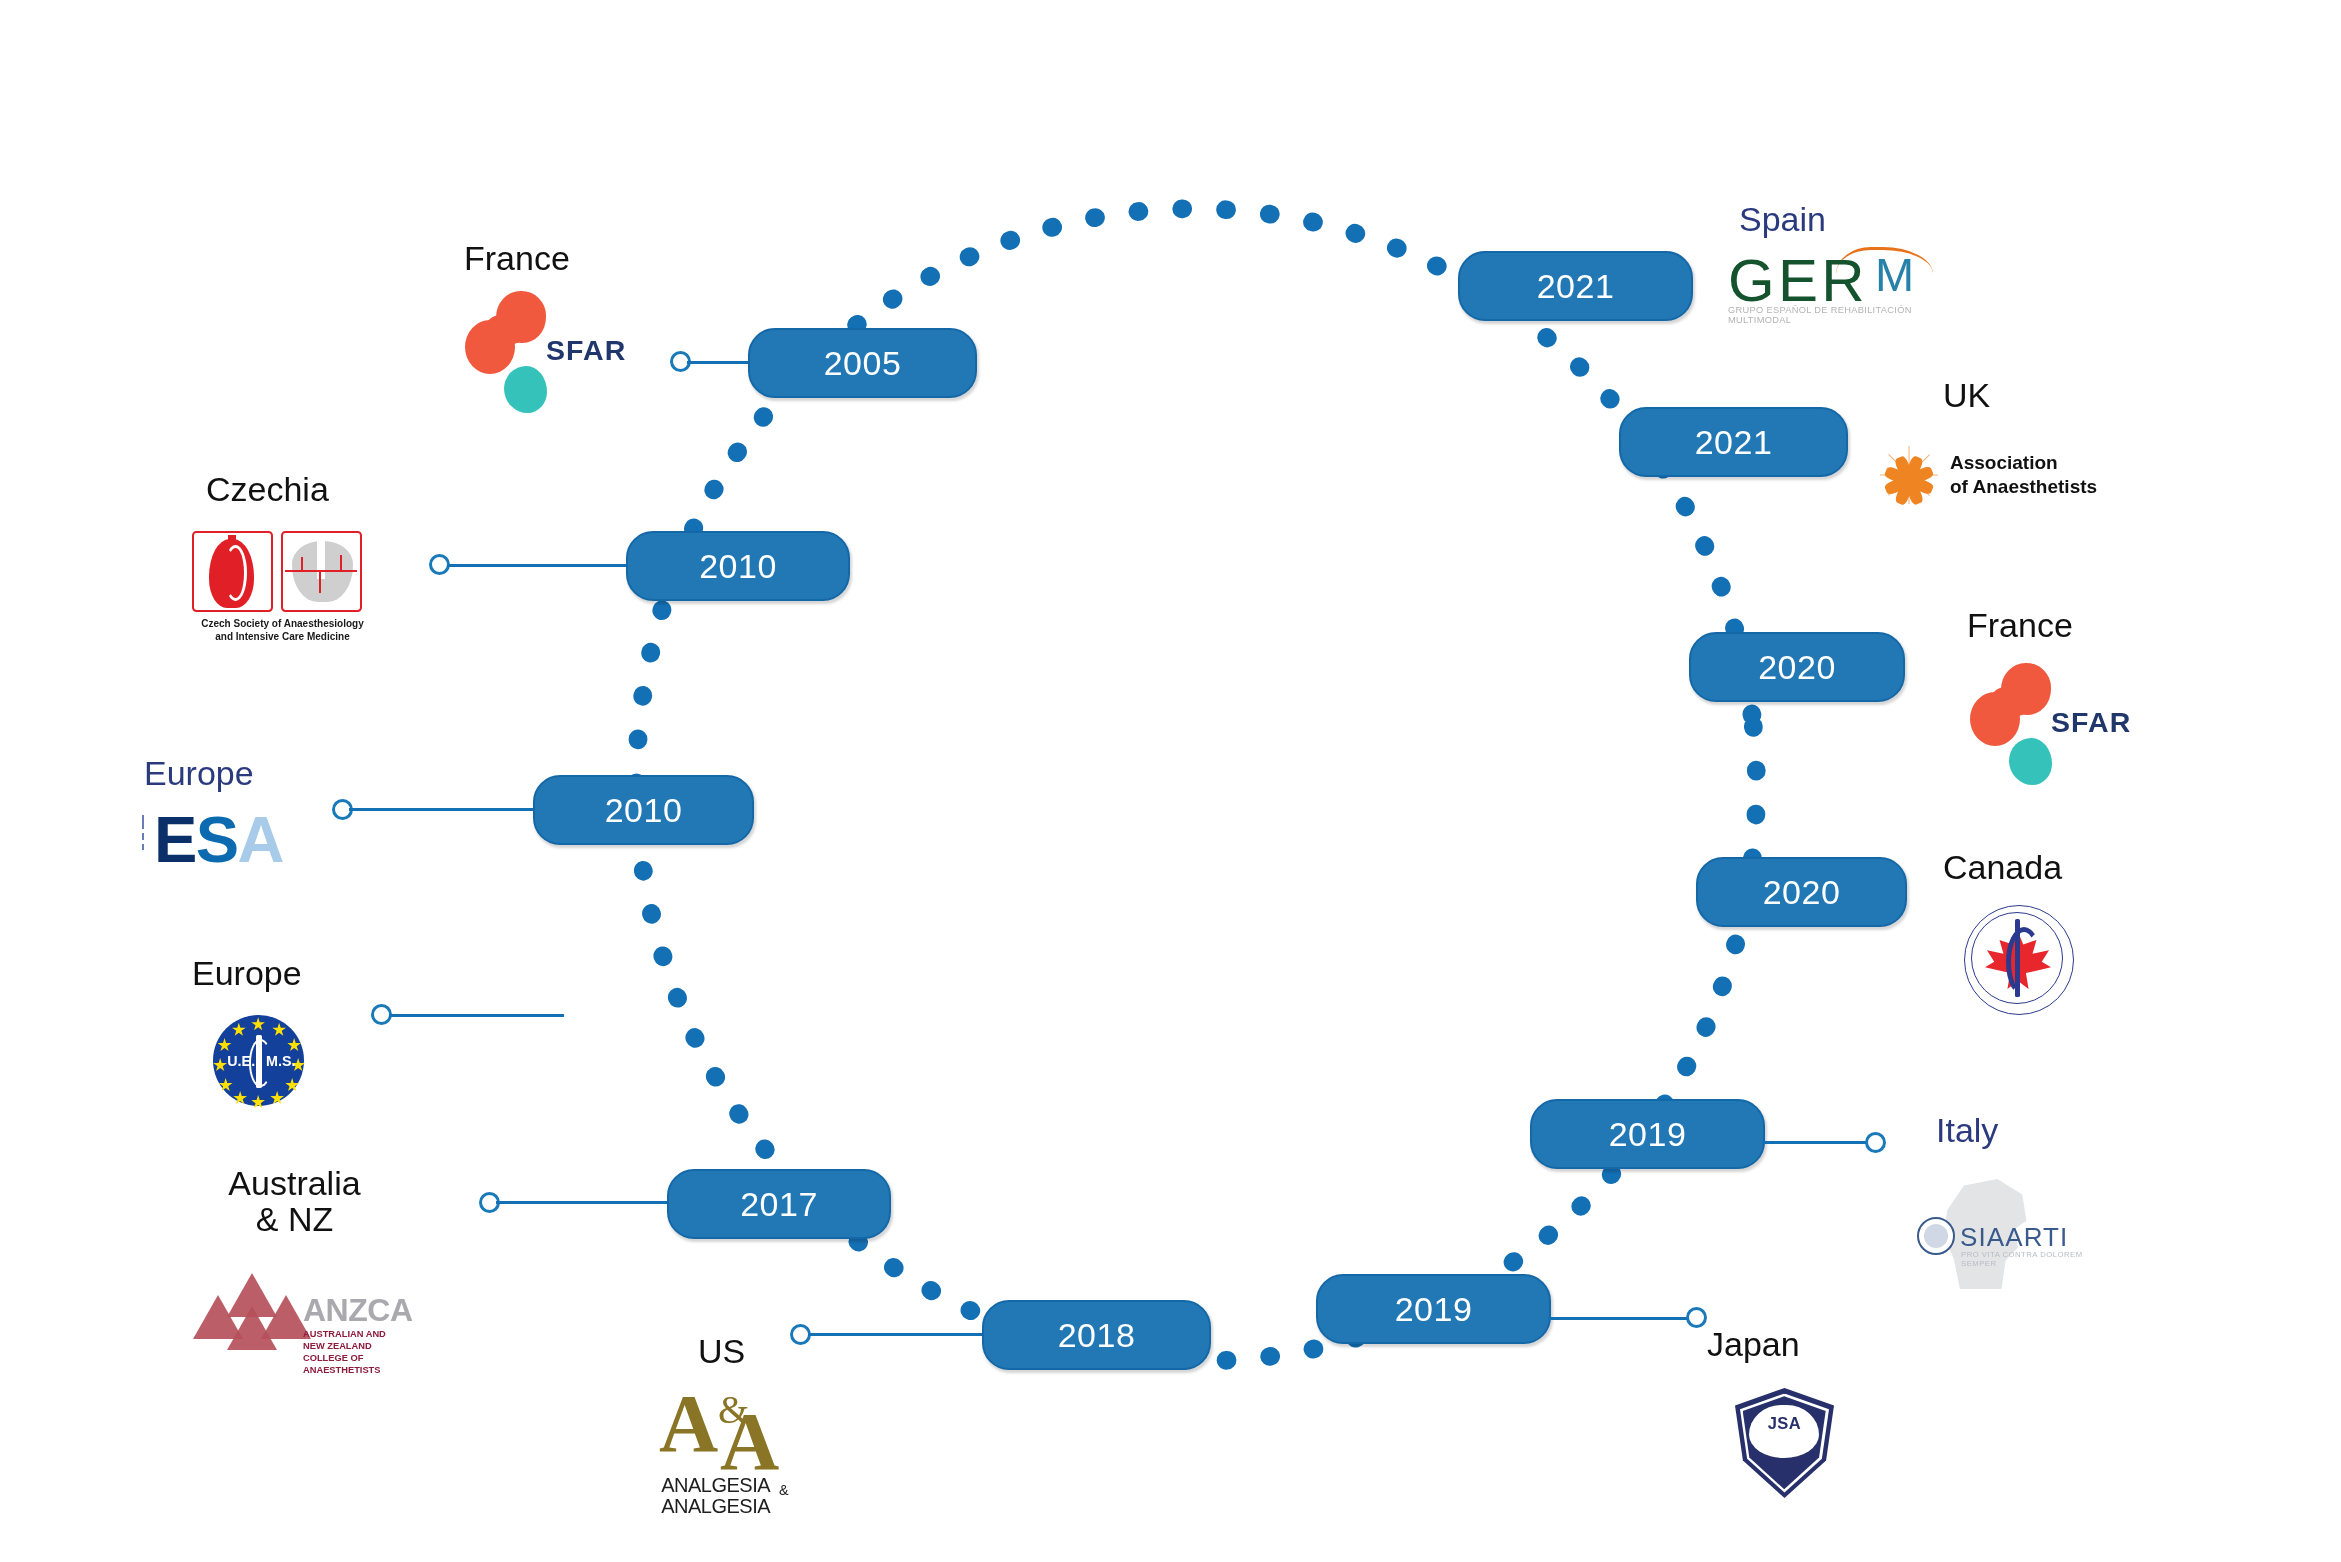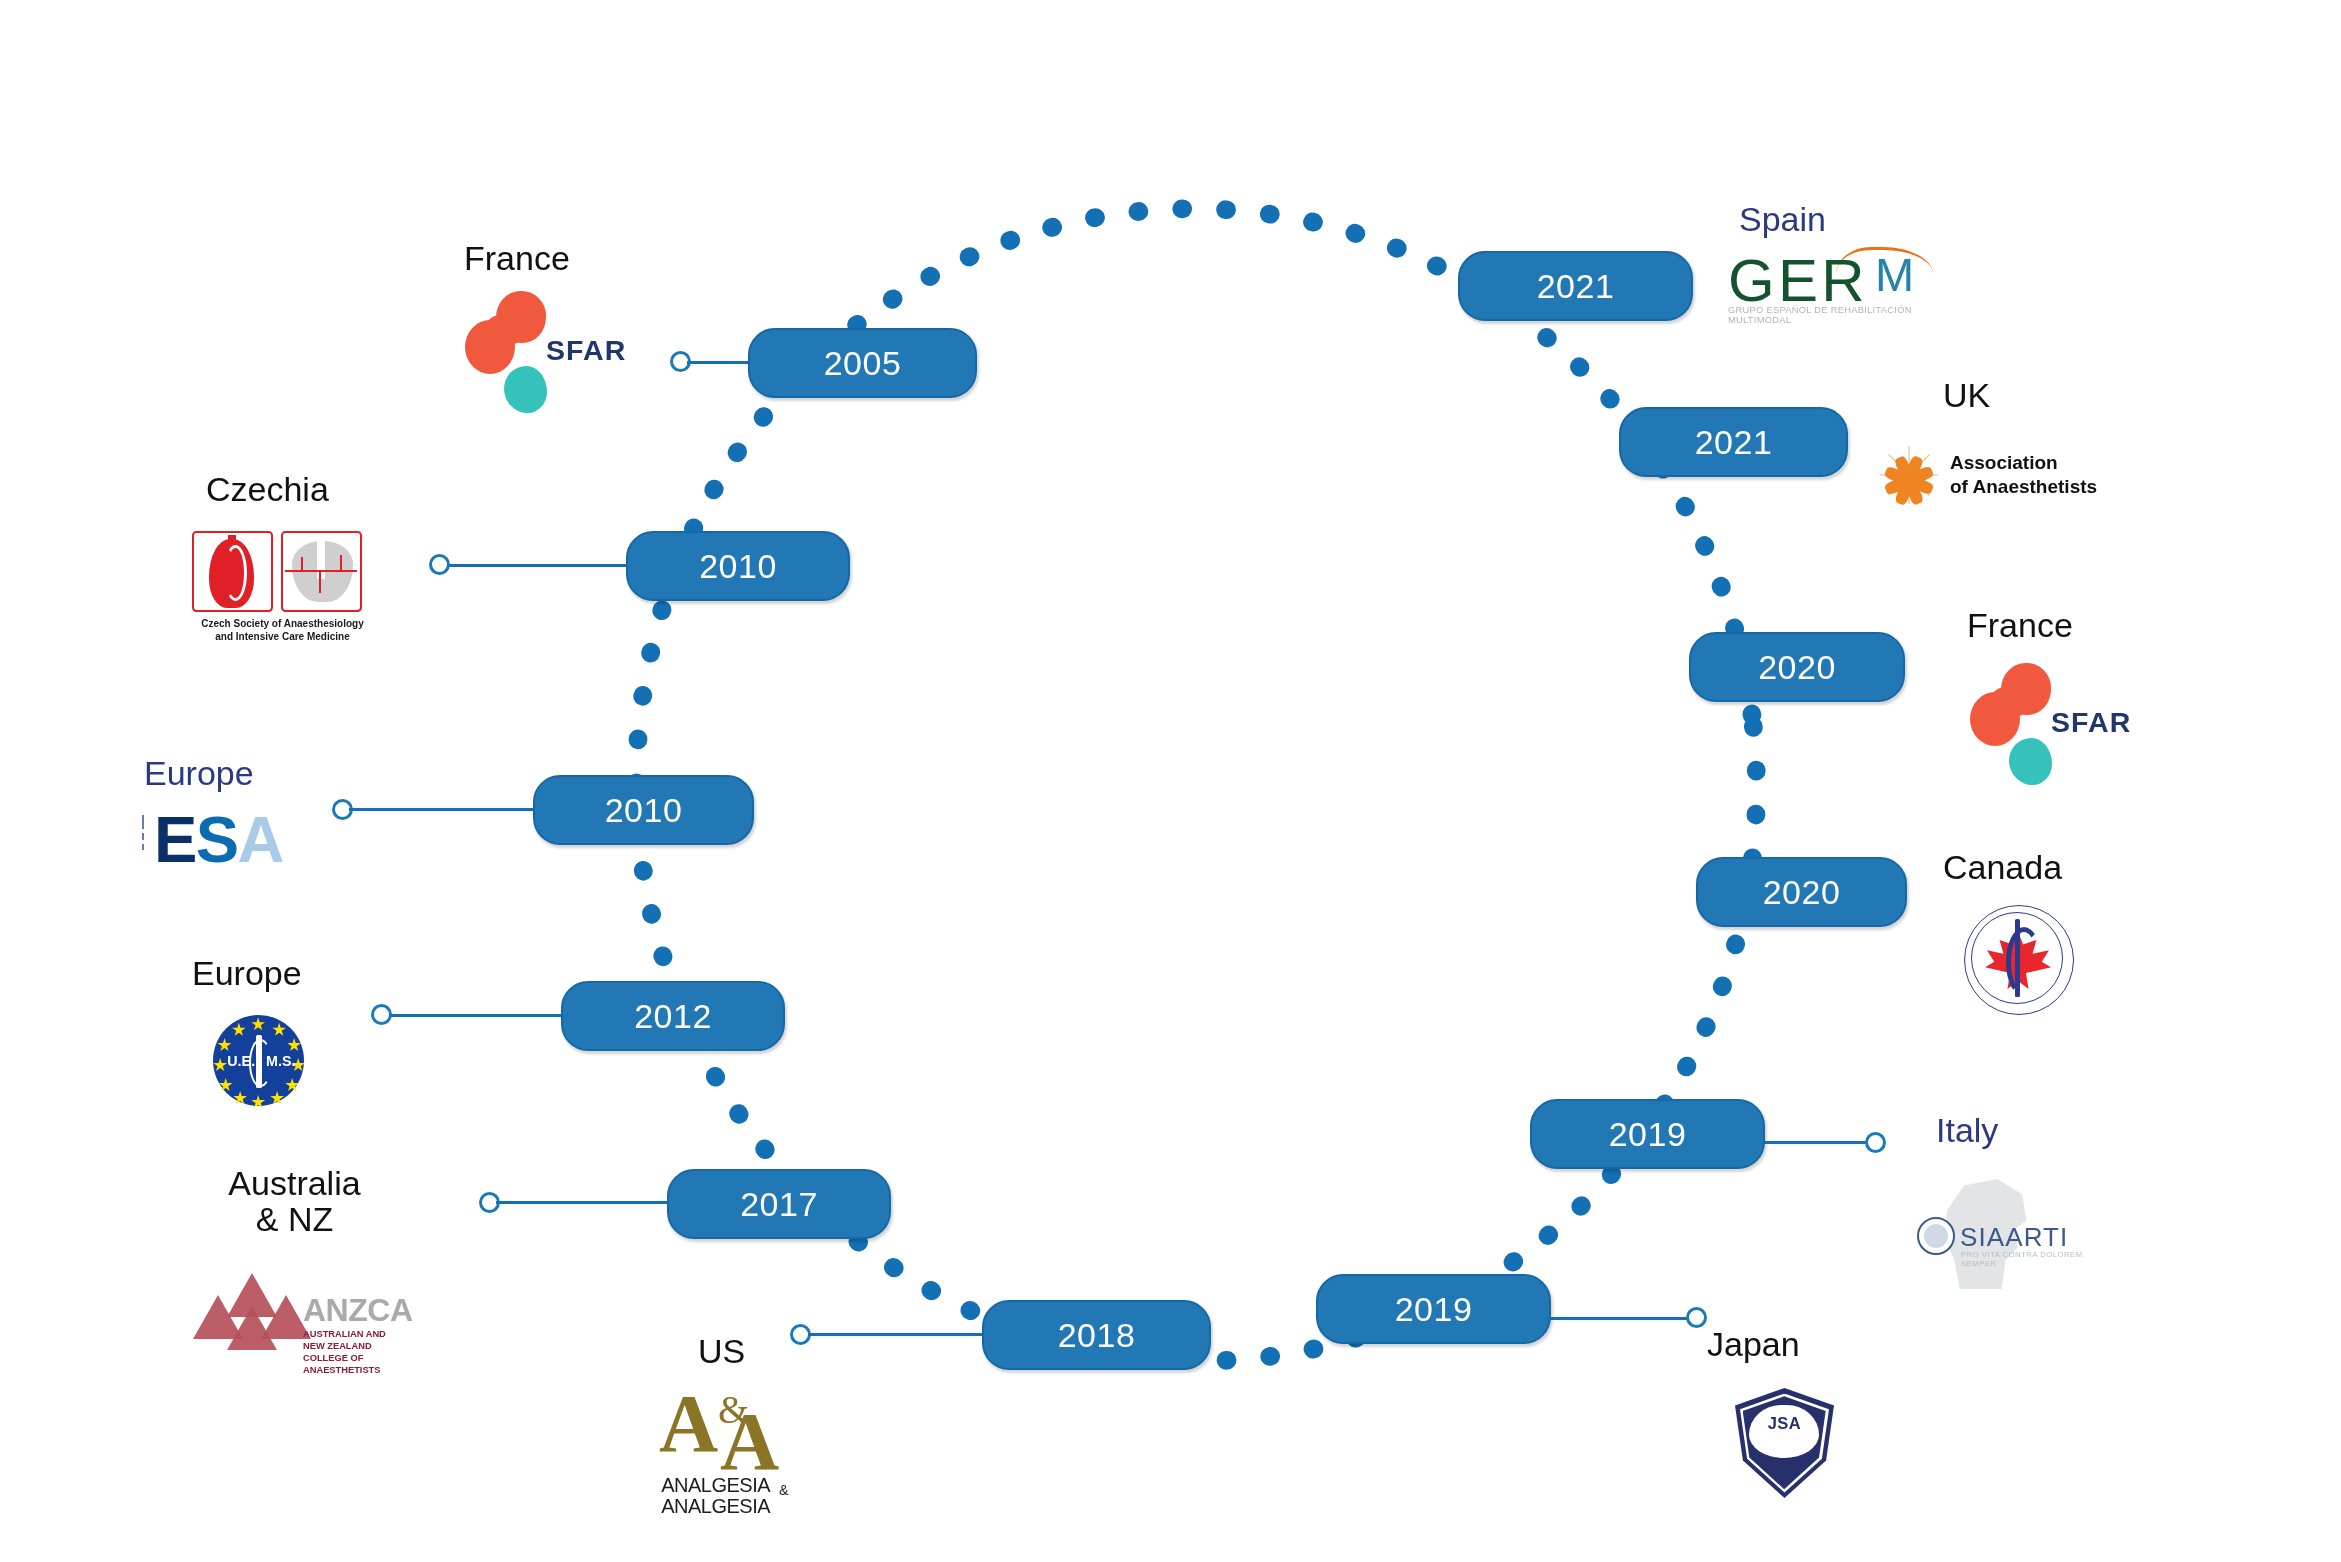--- a/index.html
+++ b/index.html
@@ -211,21 +211,20 @@
     <div class="star" style="left:0px;top:43px;"></div>
     <div class="star" style="left:4.4px;top:23px;"></div>
     <div class="star" style="left:18.7px;top:7.7px;"></div>
     <div class="rod"></div>
       <div class="coil"></div>
     <div class="t1">U.E.</div>
     <div class="t2">M.S.</div>
   </div>
   <div class="knob" style="left:371px;top:1004px;"></div>
   <div class="conn" style="left:389px;top:1014px;width:175px;"></div>
-  <div class="pill" style="left:561px;top:981px;width:220px;height:66px;">2012</div>
 
   <div class="clabel" style="left:204px;top:1166px;text-align:center;width:181px;">Australia
 &amp; NZ</div>
   <div class="logo anzca" style="left:193px;top:1273px;">
     <div class="tri" style="left:0px;top:22px;"></div>
     <div class="tri" style="left:34px;top:0px;"></div>
     <div class="tri" style="left:34px;top:33px;"></div>
     <div class="tri" style="left:68px;top:22px;"></div>
     <div class="name">ANZCA</div>
     <div class="sub">

